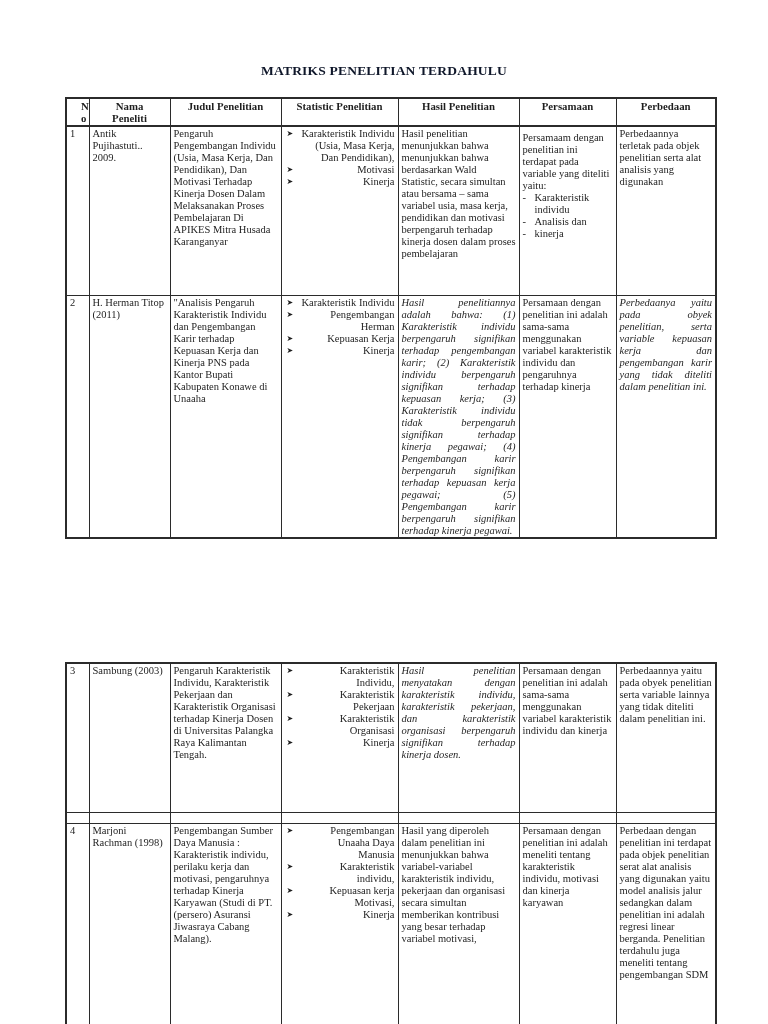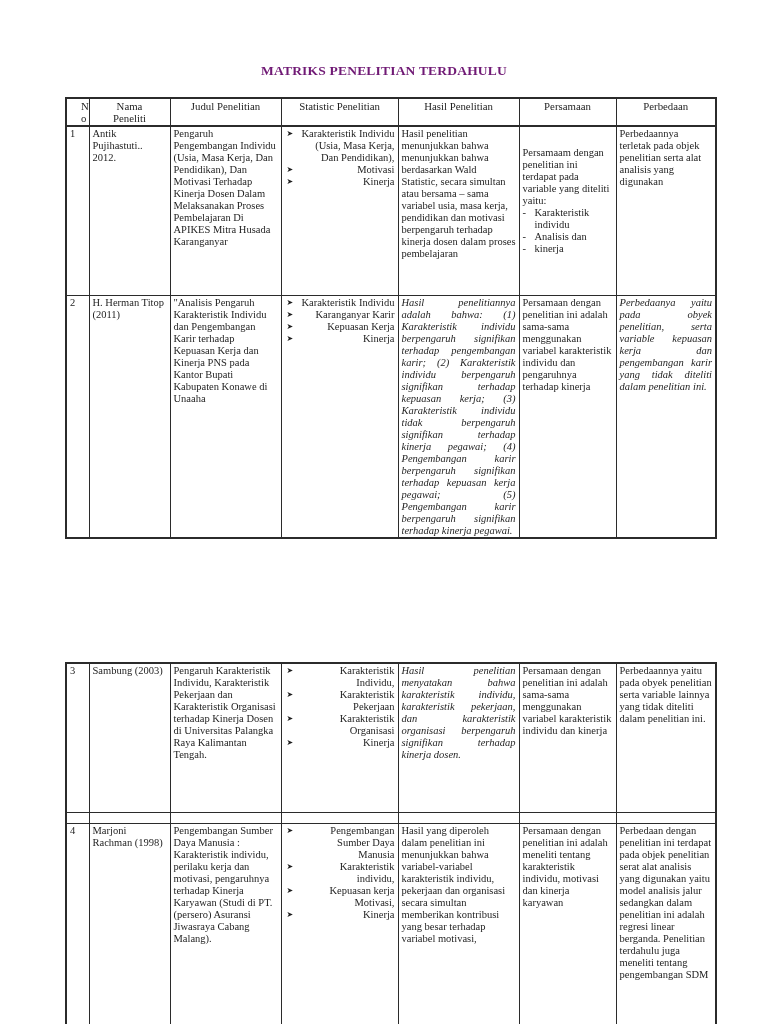--- a/index.html
+++ b/index.html
@@ -13,21 +13,21 @@
   }
   .page{
     position:absolute;left:0;top:0;width:768px;height:1024px;
     background:#fff;overflow:hidden;
   }
   .doc-title{
     position:absolute;left:0;top:63px;width:768px;
     text-align:center;
     font-size:13.5px;font-weight:bold;
     letter-spacing:.2px;
-    color:#701a75;
+    color:#0f172a;
   }
   table.matrix{
     position:absolute;left:65px;
     width:650px;
     border-collapse:collapse;
     table-layout:fixed;
     border:2px solid #2b2b2b;
   }
   #table-block-1{top:97px;}
   #table-block-2{top:662px;}
@@ -35,21 +35,21 @@
     border:1px solid #2b2b2b;
     vertical-align:top;
     padding:1px 3px 0 3px;
     font-size:10.5px;
     line-height:12px;
     overflow:hidden;
     word-wrap:break-word;
   }
   table.matrix th{
     font-size:10.8px;
-    font-weight:normal;
+    font-weight:bold;
     text-align:center;
     padding:1px 14px;
     border-bottom:2px solid #2b2b2b;
     line-height:12px;
   }
   tr.hdr{height:15px;}
   tr.row1{height:169px;}
   tr.row2{height:224px;}
   tr.row3{height:149px;}
   tr.spacer{height:11px;}
@@ -61,21 +61,21 @@
     flex:0 0 14px;
     font-family:"DejaVu Sans",sans-serif;
     font-size:8px;
     line-height:12px;
     color:#1e1e1e;
   }
   .vitem .vtext{flex:1 1 auto;text-align:right;}
   .ditem{display:flex;align-items:flex-start;}
   .ditem .dash{flex:0 0 12px;}
   .ditem .dtext{flex:1 1 auto;}
-  .cellpad{padding-top:19px;}
+  .cellpad{padding-top:4px;}
 </style>
 </head>
 <body>
 
 <div class="page">
 
   <div class="doc-title">MATRIKS PENELITIAN TERDAHULU</div>
 
   <table class="matrix" id="table-block-1">
     <colgroup>
@@ -93,21 +93,21 @@
       <th>Nama Peneliti</th>
       <th>Judul Penelitian</th>
       <th>Statistic Penelitian</th>
       <th>Hasil Penelitian</th>
       <th>Persamaan</th>
       <th>Perbedaan</th>
     </tr>
 
     <tr class="row1">
       <td class="no">1</td>
-      <td>Antik Pujihastuti.. 2012.</td>
+      <td>Antik Pujihastuti.. 2009.</td>
       <td>Pengaruh Pengembangan Individu (Usia, Masa Kerja, Dan Pendidikan), Dan Motivasi Terhadap Kinerja Dosen Dalam Melaksanakan Proses Pembelajaran Di APIKES Mitra Husada Karanganyar</td>
       <td>
         <div class="vitem">
           <span class="arrow">➤</span>
           <span class="vtext">Karakteristik Individu (Usia, Masa Kerja, Dan Pendidikan),</span>
         </div>
         <div class="vitem">
           <span class="arrow">➤</span>
           <span class="vtext">Motivasi</span>
         </div>
@@ -139,21 +139,21 @@
       <td class="no">2</td>
       <td>H. Herman Titop (2011)</td>
       <td>"Analisis Pengaruh Karakteristik Individu dan Pengembangan Karir terhadap Kepuasan Kerja dan Kinerja PNS pada Kantor Bupati Kabupaten Konawe di Unaaha</td>
       <td>
         <div class="vitem">
           <span class="arrow">➤</span>
           <span class="vtext">Karakteristik Individu</span>
         </div>
         <div class="vitem">
           <span class="arrow">➤</span>
-          <span class="vtext">Karanganyar Karir</span>
+          <span class="vtext">Pengembangan Herman</span>
         </div>
         <div class="vitem">
           <span class="arrow">➤</span>
           <span class="vtext">Kepuasan Kerja</span>
         </div>
         <div class="vitem">
           <span class="arrow">➤</span>
           <span class="vtext">Kinerja</span>
         </div>
       </td>
@@ -190,21 +190,21 @@
         </div>
         <div class="vitem">
           <span class="arrow">➤</span>
           <span class="vtext">Karakteristik Organisasi</span>
         </div>
         <div class="vitem">
           <span class="arrow">➤</span>
           <span class="vtext">Kinerja</span>
         </div>
       </td>
-      <td class="just">Hasil penelitian menyatakan bahwa karakteristik individu, karakteristik pekerjaan, dan karakteristik organisasi berpengaruh signifikan terhadap kinerja dosen.</td>
+      <td class="just">Hasil penelitian menyatakan dengan karakteristik individu, karakteristik pekerjaan, dan karakteristik organisasi berpengaruh signifikan terhadap kinerja dosen.</td>
       <td>Persamaan dengan penelitian ini adalah sama-sama menggunakan variabel karakteristik individu dan kinerja</td>
       <td>Perbedaannya yaitu pada obyek penelitian serta variable lainnya yang tidak diteliti dalam penelitian ini.</td>
     </tr>
 
     <tr class="spacer">
       <td></td>
       <td></td>
       <td></td>
       <td></td>
       <td></td>
@@ -212,21 +212,21 @@
       <td></td>
     </tr>
 
     <tr class="row4">
       <td class="no">4</td>
       <td>Marjoni Rachman (1998)</td>
       <td>Pengembangan Sumber Daya Manusia : Karakteristik individu, perilaku kerja dan motivasi, pengaruhnya terhadap Kinerja Karyawan (Studi di PT.(persero) Asuransi Jiwasraya Cabang Malang).</td>
       <td>
         <div class="vitem">
           <span class="arrow">➤</span>
-          <span class="vtext">Pengembangan Sumber Daya Manusia</span>
+          <span class="vtext">Pengembangan Unaaha Daya Manusia</span>
         </div>
         <div class="vitem">
           <span class="arrow">➤</span>
           <span class="vtext">Karakteristik individu,</span>
         </div>
         <div class="vitem">
           <span class="arrow">➤</span>
           <span class="vtext">Kepuasan kerja Motivasi,</span>
         </div>
         <div class="vitem">

